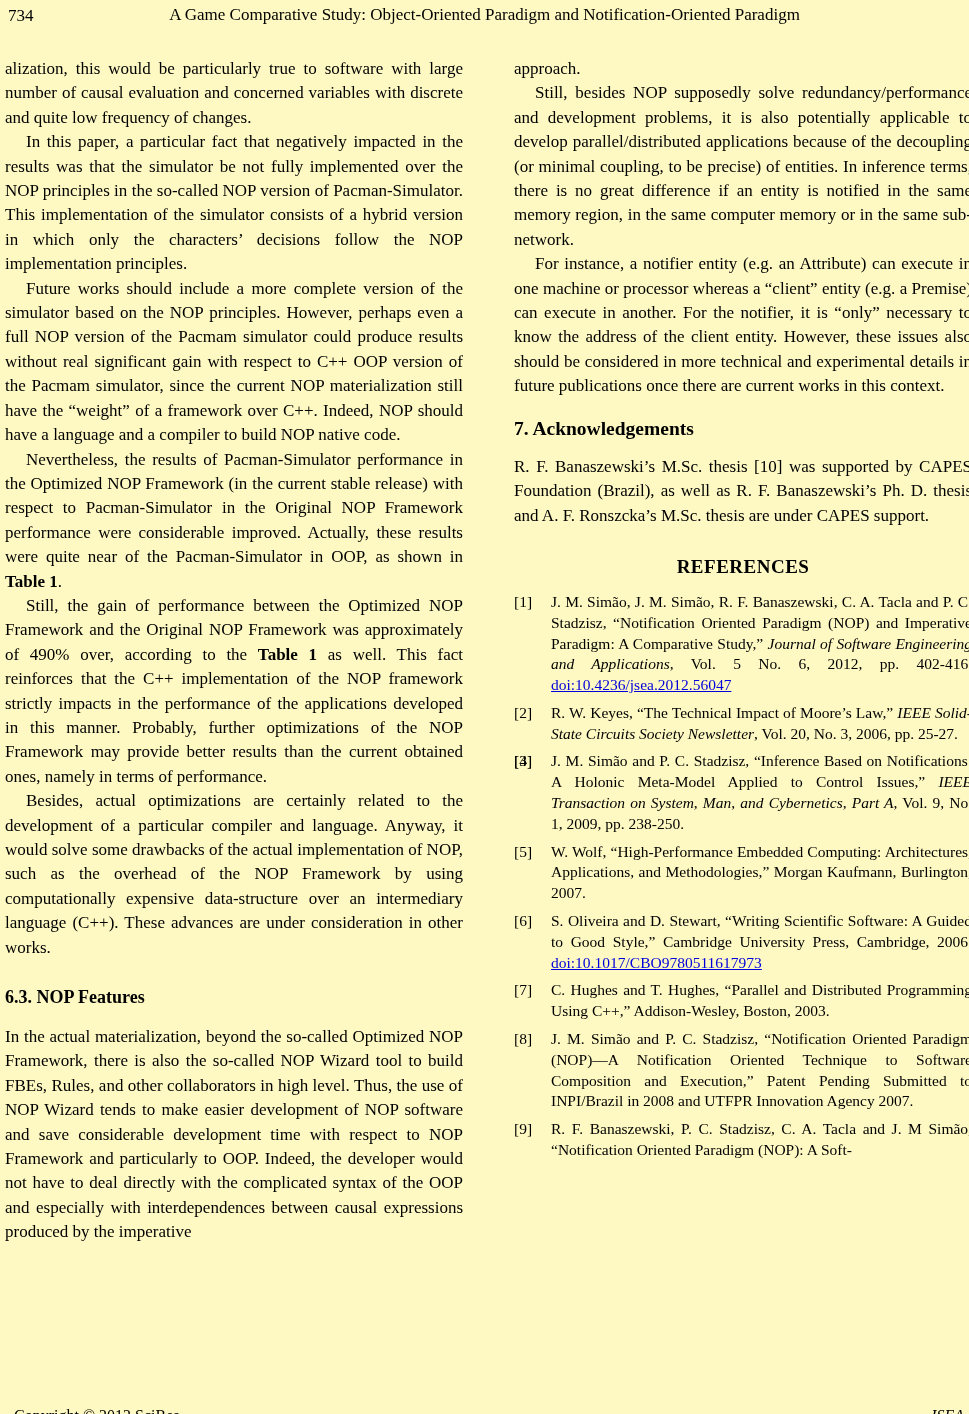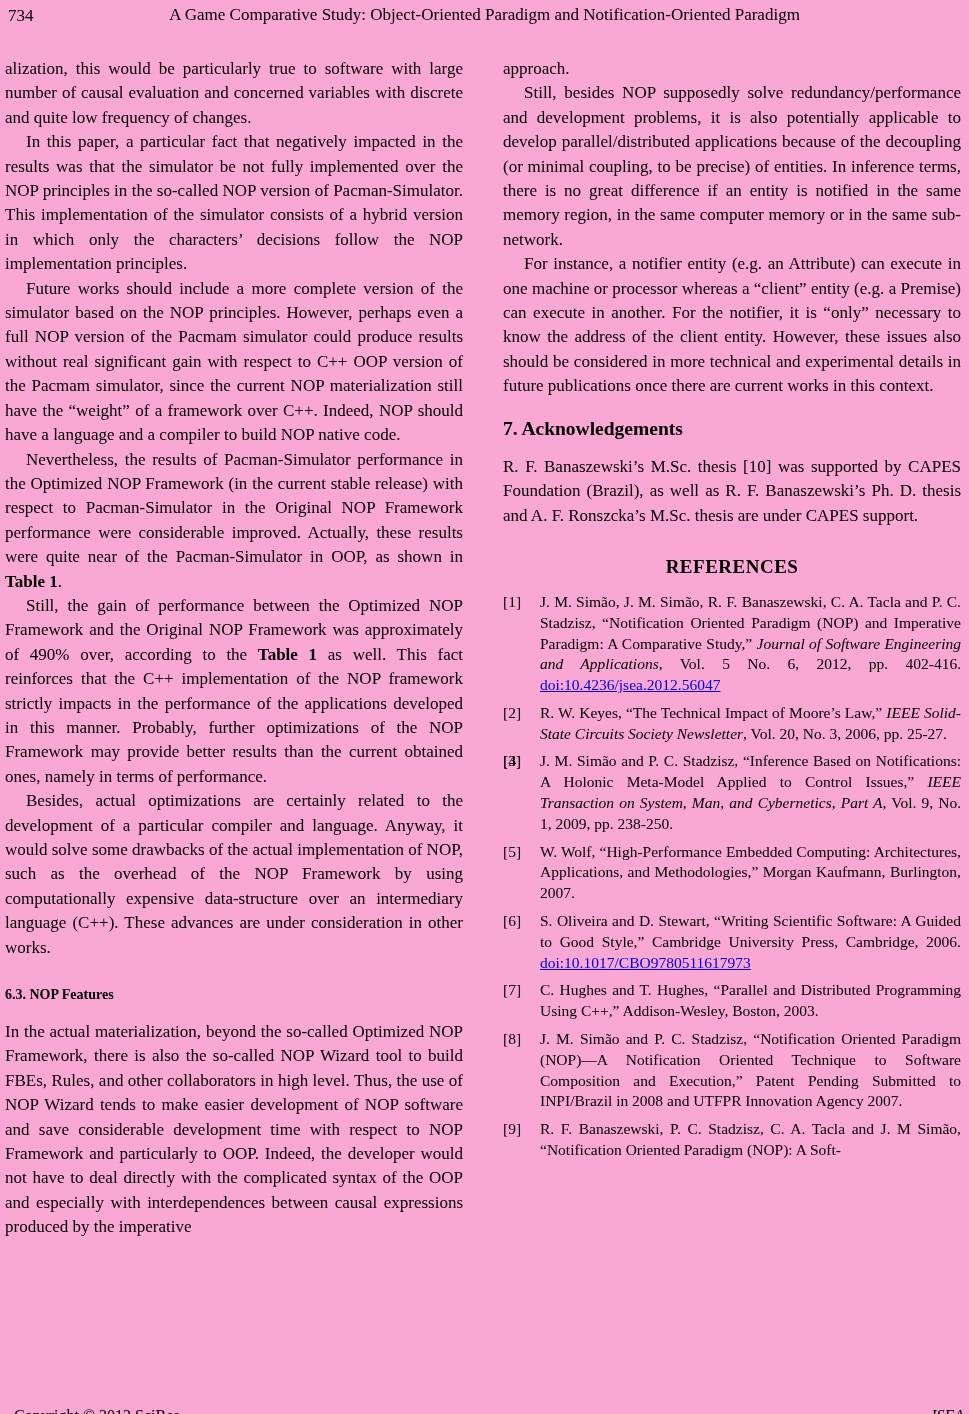--- a/index.html
+++ b/index.html
@@ -1,35 +1,35 @@
 <!DOCTYPE html>
 <html lang="en" style="--link: #0000dd;"><head>
 <meta charset="utf-8">
 <style>
   html, body { margin:0; padding:0; background:#ffffff; }
   .page {
-    position:relative; width:969px; height:1414px; background:#f9a8d4;
+    position:relative; width:969px; height:1414px; background:#fef9c3;
     color:#000000; overflow:hidden;
     font-family:"Liberation Serif","DejaVu Serif",serif;
   }
   .header { position:absolute; top:5px; left:0; right:0; height:26px; font-size:17px; }
   .page-num { position:absolute; left:8px; top:1px; }
   .running-title { text-align:center; }
   .content {
     position:absolute; top:57px; left:5px; right:5px;
-    display:flex; gap:40px; align-items:flex-start;
+    display:flex; gap:51px; align-items:flex-start;
   }
   .col { width:458px; flex:0 0 458px; }
   p.para {
     margin:0; text-align:justify; font-size:17px; line-height:24.4px;
     hyphens:auto; -webkit-hyphens:auto;
   }
   p.ind { text-indent:21px; }
   .heading { font-weight:bold; }
-  .h-sub { font-size:14px; margin:27px 0 17px 0; }
+  .h-sub { font-size:18px; margin:27px 0 17px 0; }
   .h-section { font-size:19.5px; margin:19px 0 15px 0; }
   .h-refs { font-size:19px; margin:28px 0 14px 0; text-align:center; letter-spacing:0.5px; }
   .ref {
     position:relative; padding-left:37px; margin:0 0 7px 0;
     font-size:15.5px; line-height:20.8px; text-align:justify;
     hyphens:auto; -webkit-hyphens:auto;
   }
   .ref .lbl { position:absolute; left:0; top:0; }
   .b { font-weight:bold; }
   .i { font-style:italic; }

